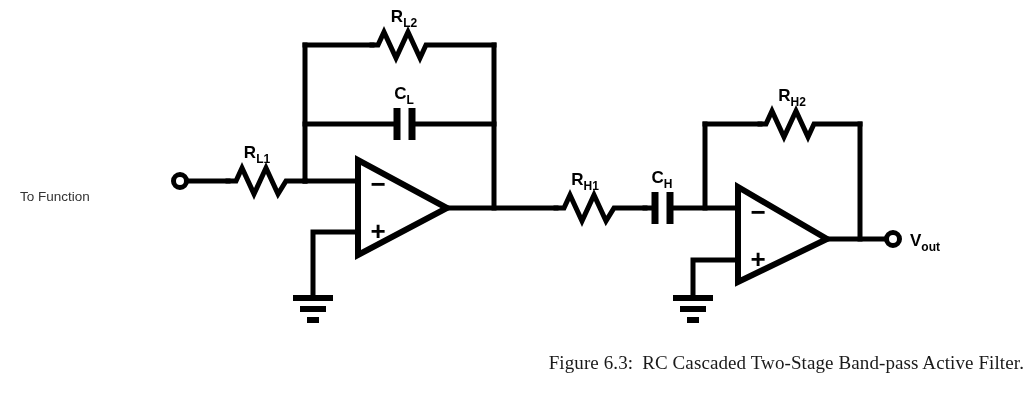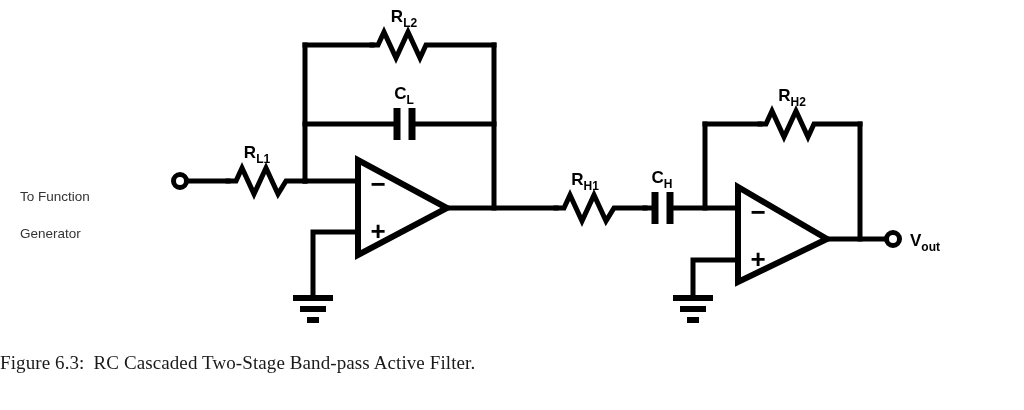--- a/index.html
+++ b/index.html
@@ -92,21 +92,21 @@
     width: 150px;
     left: 20px;
     top: 170px;
     white-space: pre-line;
   }
   .caption {
     position: absolute;
     left: 0;
     top: 352px;
     width: 1024px;
-    text-align: left;
+    text-align: right;
     font-family: "Liberation Serif", serif;
     font-size: 19px;
     color: #1a1a1a;
     letter-spacing: 0.1px;
   }
   .caption .cap-num {
     margin-right: 9px;
   }
 </style>
 </head>
@@ -212,20 +212,19 @@
       <circle class="term-circle" cx="893" cy="239" r="6.5"></circle>
       <text class="port-label" x="910" y="246">
         <tspan>V</tspan><tspan class="sub" dy="5">out</tspan>
       </text>
     </g>
 
   </svg>
 
   <div class="source-label">
     <div>To Function</div>
-    <div>Generator</div>
   </div>
 
   <div class="caption">
     <span class="cap-num">Figure 6.3:</span><span>RC Cascaded Two-Stage Band-pass Active Filter.</span>
   </div>
 
 </div>
 
 </body></html>

